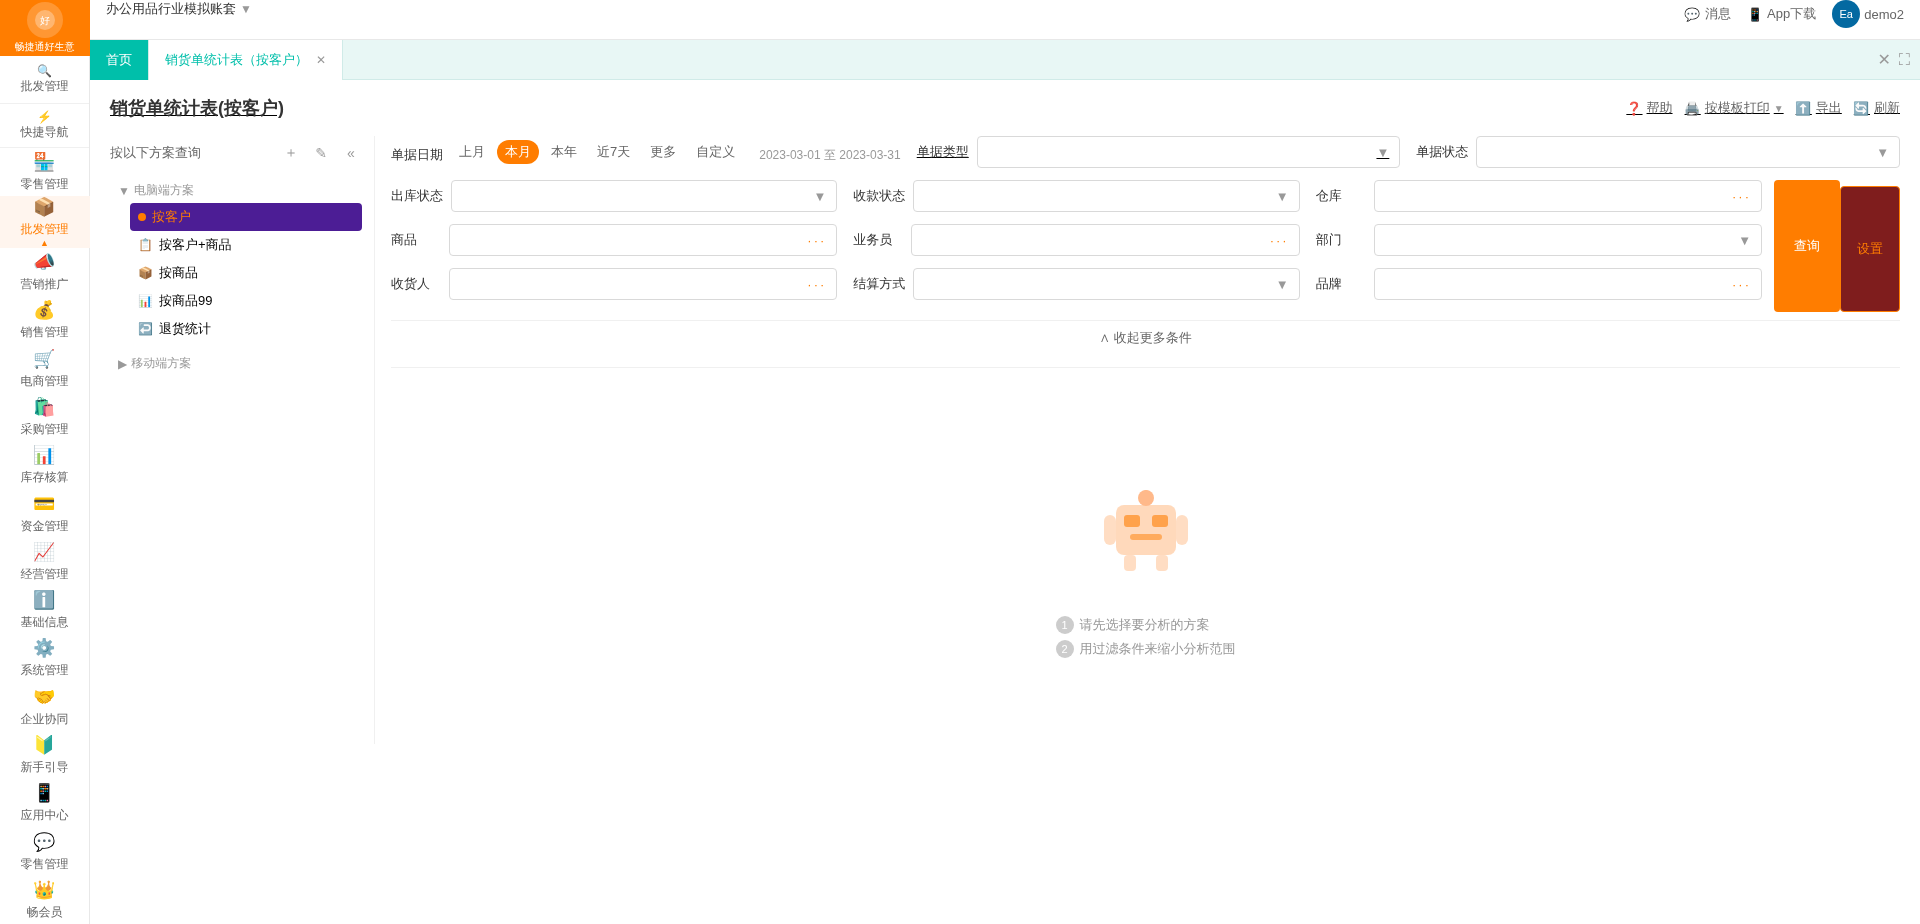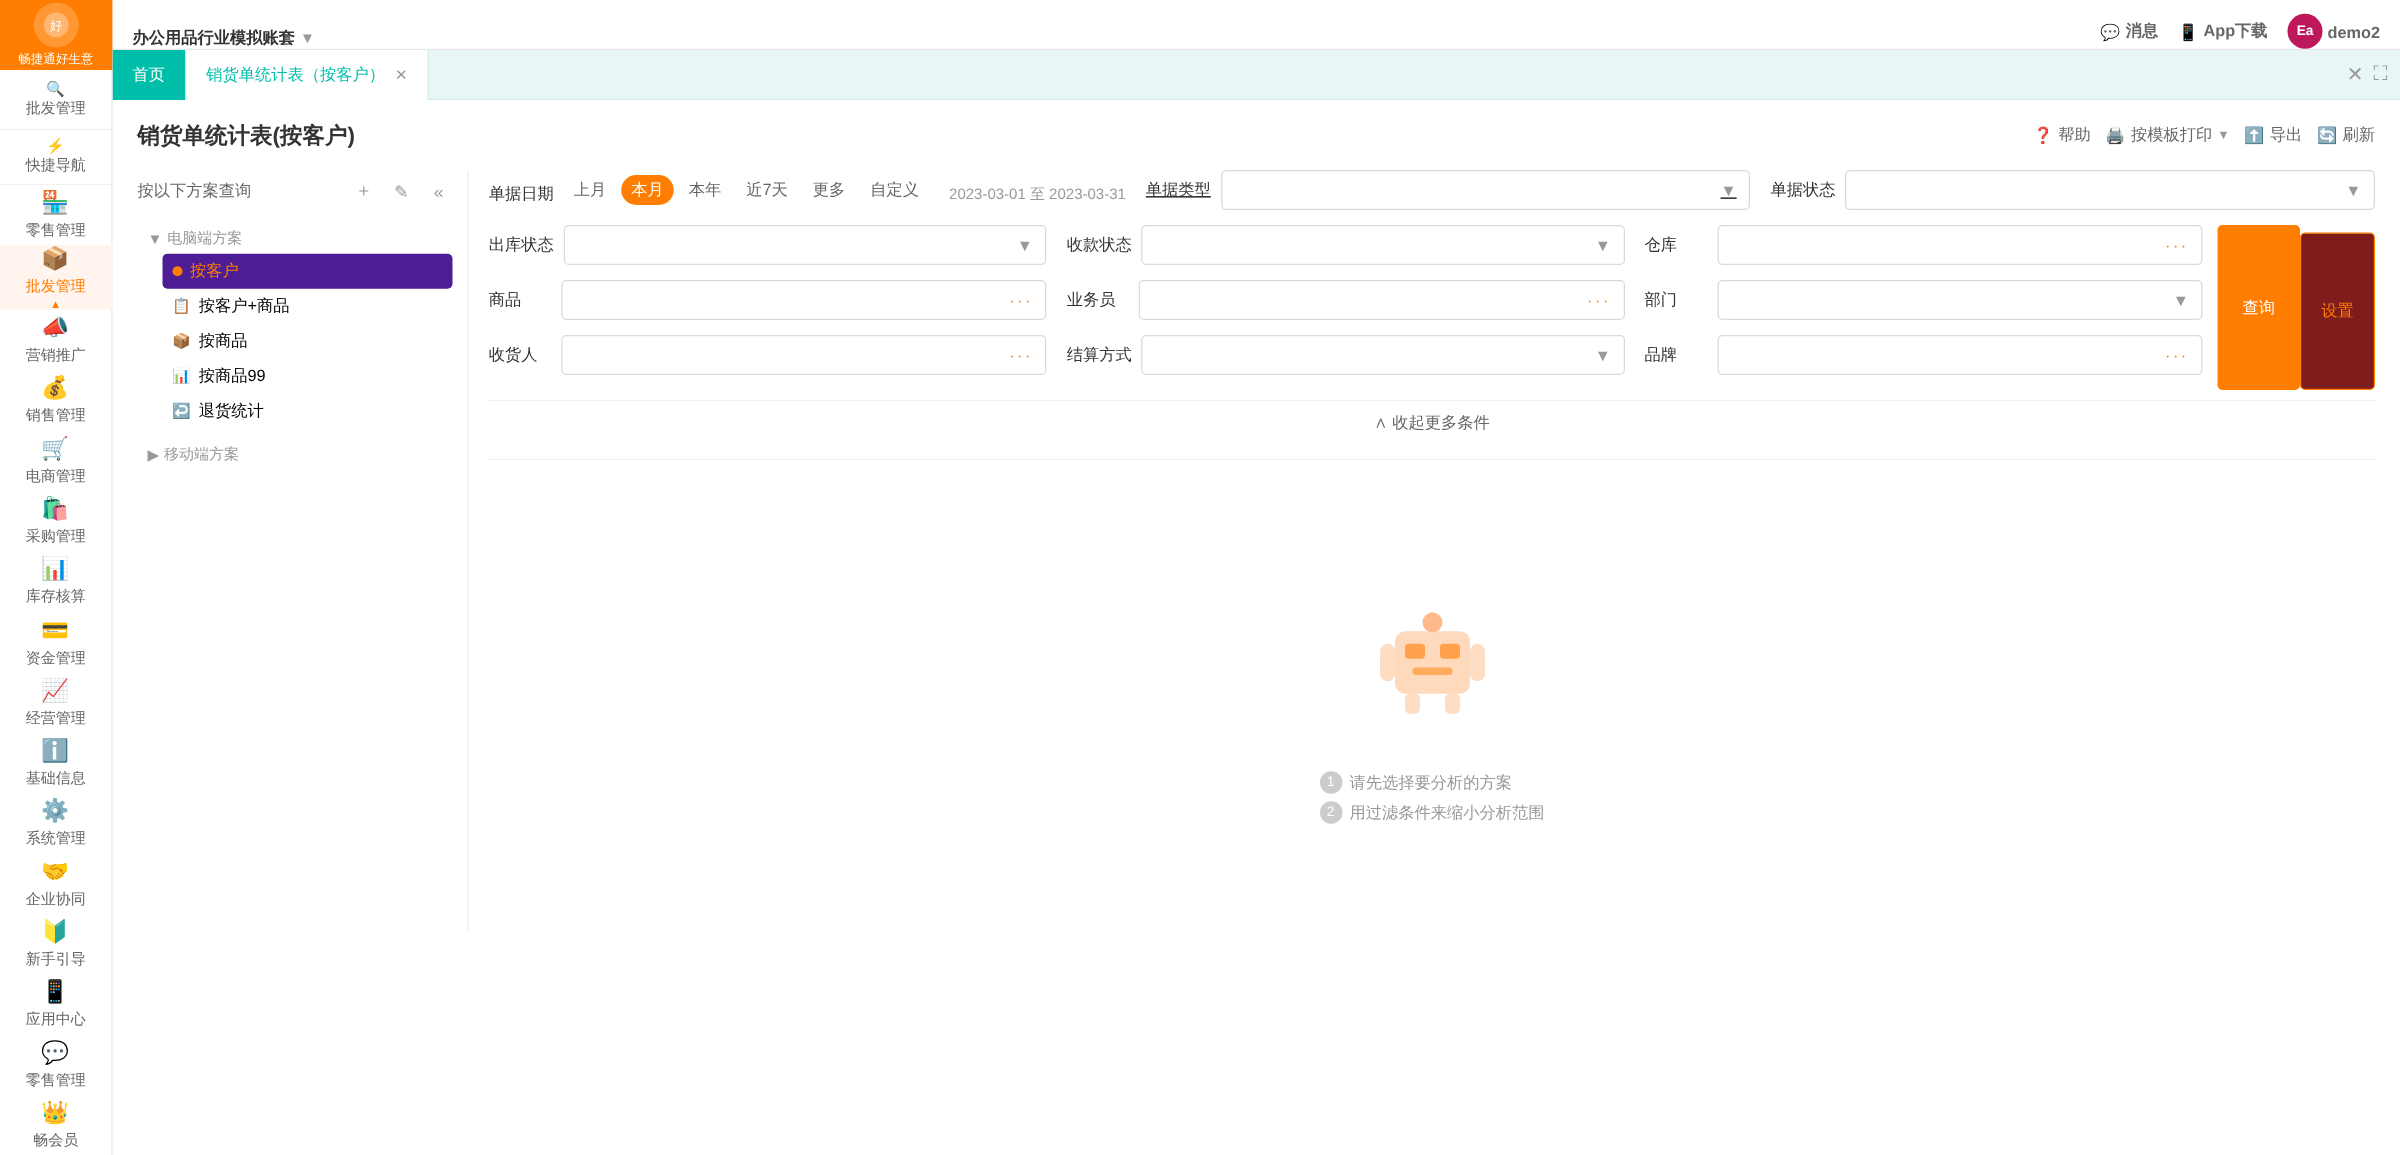--- a/index.html
+++ b/index.html
@@ -13,40 +13,40 @@
     .sidebar-nav-item { width: 90px; height: 52px; display: flex; flex-direction: column; align-items: center; justify-content: center; cursor: pointer; color: #666; font-size: 12px; border-bottom: none; }
     .sidebar-nav-item.active { background: #fff5ee; color: #ff7d00; }
     .sidebar-nav-item .nav-icon { font-size: 18px; margin-bottom: 3px; }
     .sidebar-search { padding: 8px 5px; width: 100%; text-align: center; font-size: 12px; color: #666; cursor: pointer; border-bottom: 1px solid #f0f0f0; }
     .sidebar-quicknav { padding: 6px 5px; width: 100%; text-align: center; font-size: 12px; color: #666; cursor: pointer; border-bottom: 1px solid #f0f0f0; }
 
     
     .main-area { flex: 1; display: flex; flex-direction: column; overflow: hidden; }
 
     
-    .topbar { height: 40px; background: #fff; display: flex; align-items: flex-end; justify-content: space-between; padding: 0 16px; border-bottom: 1px solid #e8e8e8; font-weight: bold; }
+    .topbar { height: 40px; background: #fff; display: flex; align-items: flex-start; justify-content: space-between; padding: 0 16px; border-bottom: 1px solid #e8e8e8; }
     .topbar-left { display: flex; align-items: center; gap: 8px; font-size: 13px; color: #333; }
     .topbar-dropdown { display: flex; align-items: center; gap: 4px; cursor: pointer; }
     .topbar-right { display: flex; align-items: center; gap: 16px; font-size: 13px; color: #666; }
     .topbar-right-item { display: flex; align-items: center; gap: 4px; cursor: pointer; }
-    .avatar { width: 28px; height: 28px; border-radius: 50%; background: #be185d; display: flex; align-items: center; justify-content: center; color: #fff; font-size: 11px; }
+    .avatar { width: 28px; height: 28px; border-radius: 50%; background: #0369a1; display: flex; align-items: center; justify-content: center; color: #fff; font-size: 11px; }
 
     
     .tabbar { height: 40px; background: #e8f7f5; display: flex; align-items: center; padding: 16px 0; border-bottom: 1px solid #d0ebe8; }
     .tab { height: 40px; display: flex; align-items: center; padding: 0 16px; cursor: pointer; font-size: 13px; color: #666; border-right: 1px solid #d0ebe8; position: relative; }
     .tab.active { background: #fff; color: #00bfaa; font-weight: 500; }
     .tab-home { background: #00bfaa; color: #fff; font-weight: 500; }
     .tab-close { margin-left: 8px; color: #999; font-size: 12px; cursor: pointer; }
 
     
     .content { flex: 1; overflow: auto; background: #f5f5f5; padding: 0; }
     .page-container { background: #fff; margin: 0; padding: 16px 20px; min-height: 100%; }
 
     
-    .page-header { display: flex; align-items: center; justify-content: space-between; margin-bottom: 16px; }
+    .page-header { display: flex; align-items: center; justify-content: space-between; margin-bottom: 16px; text-decoration: underline; }
     .page-title { font-size: 18px; font-weight: 600; color: #333; }
     .page-actions { display: flex; align-items: center; gap: 12px; }
     .action-btn { display: flex; align-items: center; gap: 4px; cursor: pointer; color: #666; font-size: 13px; }
 
     
     .main-content { display: flex; gap: 0; }
 
     
     .left-panel { width: 265px; border-right: 1px solid #f0f0f0; padding-right: 12px; flex-shrink: 0; }
     .panel-header { display: flex; align-items: center; justify-content: space-between; margin-bottom: 8px; padding: 6px 0; }

